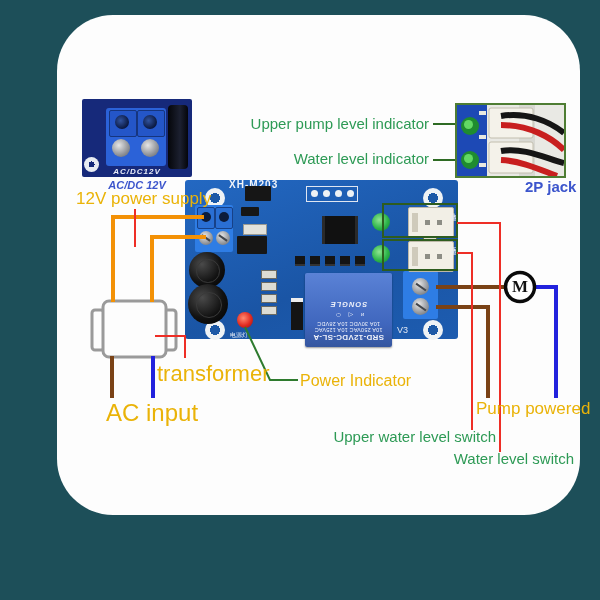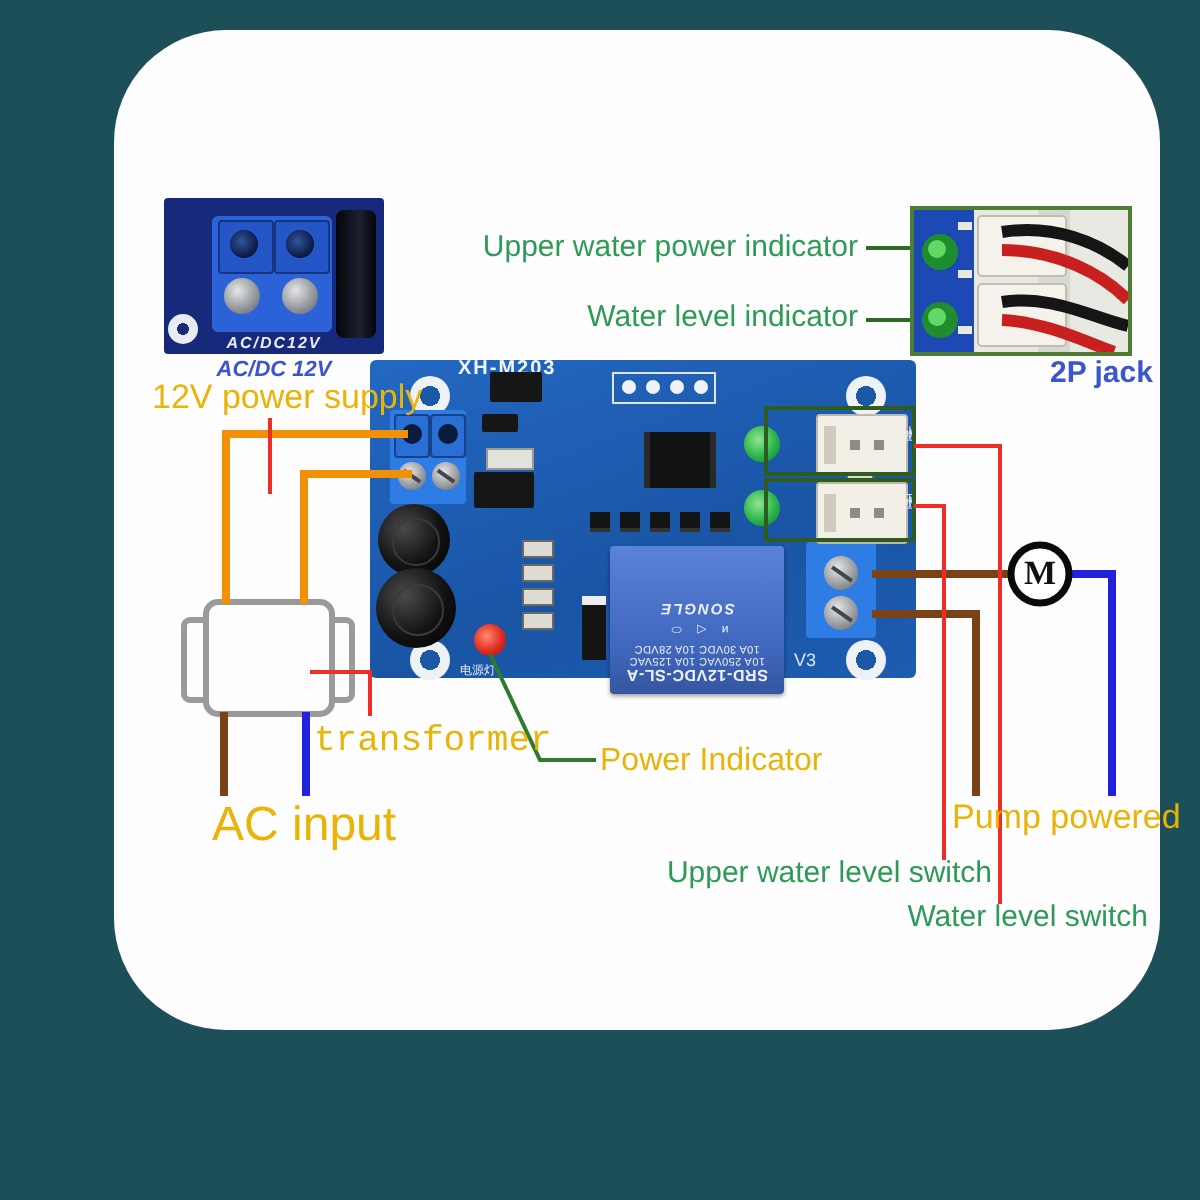--- a/index.html
+++ b/index.html
@@ -26,21 +26,21 @@
 
   
   #inset-jack{position:absolute;left:455px;top:103px;width:111px;height:75px;border:2px solid #4e7d33;background:#e9e9e4;overflow:hidden;box-sizing:border-box;}
 
   
   #lbl-upper-ind{right:171px;top:116px;font-size:15px;}
   #lbl-water-ind{right:171px;top:151px;font-size:15px;}
   #lbl-2pjack{left:525px;top:179px;font-size:15px;font-weight:bold;}
   #lbl-acdc{left:82px;top:179px;width:110px;text-align:center;font-size:11px;font-weight:bold;font-style:italic;}
   #lbl-12v{left:76px;top:190px;font-size:17px;}
-  #lbl-transformer{left:157px;top:362px;font-size:18px;font-family:Liberation Mono, monospace;}
+  #lbl-transformer{left:157px;top:362px;font-size:22px;}
   #lbl-acinput{left:106px;top:400px;font-size:24px;}
   #lbl-powerind{left:300px;top:372px;font-size:16px;}
   #lbl-waterpump{left:482px;top:315px;font-size:16px;}
   #lbl-pumppowered{left:476px;top:400px;font-size:17px;}
   #lbl-upperswitch{right:104px;top:429px;font-size:15px;}
   #lbl-waterswitch{right:26px;top:451px;font-size:15px;}
   #motor-m{left:506px;top:273px;width:28px;height:28px;text-align:center;line-height:28px;
            font-family:"Liberation Serif",serif;font-weight:bold;font-size:17px;color:#111;}
 
   
@@ -246,21 +246,21 @@
     <line x1="135" y1="209" x2="135" y2="247" stroke="#ee2e26" stroke-width="2"></line>
     <polyline points="155,336 185,336 185,358" fill="none" stroke="#ee2e26" stroke-width="2"></polyline>
     <polyline points="457,223 500,223 500,452" fill="none" stroke="#ee2e26" stroke-width="2"></polyline>
     <polyline points="457,253 472,253 472,430" fill="none" stroke="#ee2e26" stroke-width="2"></polyline>
 
     <line x1="433" y1="124" x2="455" y2="124" stroke="#2e6b24" stroke-width="2"></line>
     <line x1="433" y1="160" x2="455" y2="160" stroke="#2e6b24" stroke-width="2"></line>
     <polyline points="245,327 270,380 298,380" fill="none" stroke="#2e7b2e" stroke-width="2"></polyline>
   </svg>
 
-  <div class="lbl green" id="lbl-upper-ind">Upper water power indicator</div>
+  <div class="lbl green" id="lbl-upper-ind">Upper pump level indicator</div>
   <div class="lbl green" id="lbl-water-ind">Water level indicator</div>
   <div class="lbl blue" id="lbl-2pjack">2P jack</div>
   <div class="lbl blue" id="lbl-acdc">AC/DC 12V</div>
   <div class="lbl red" id="lbl-12v">12V power supply</div>
   <div class="lbl red" id="lbl-transformer">transformer</div>
   <div class="lbl red" id="lbl-acinput">AC input</div>
   <div class="lbl red" id="lbl-powerind">Power Indicator</div>
   <div class="lbl red" id="lbl-pumppowered">Pump powered</div>
   <div class="lbl green" id="lbl-waterswitch">Water level switch</div>
   <div class="lbl green" id="lbl-upperswitch">Upper water level switch</div>

